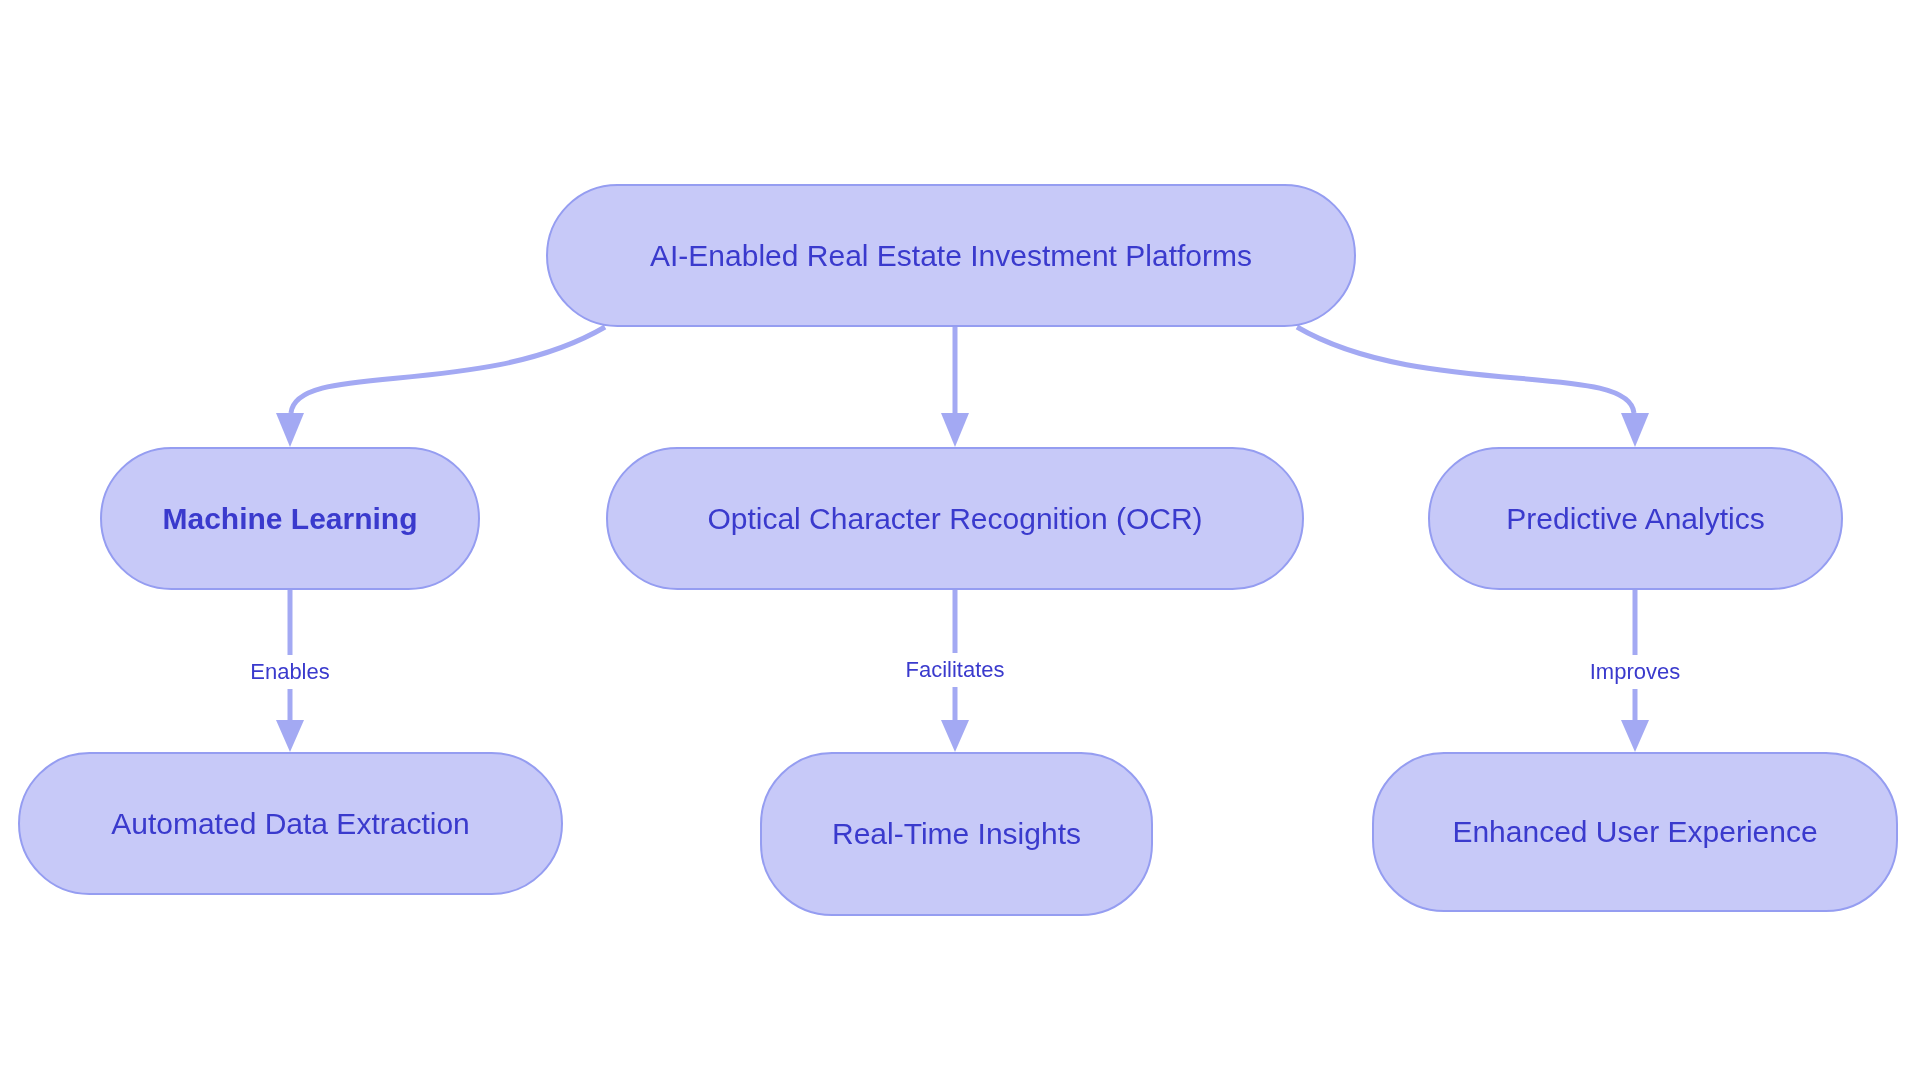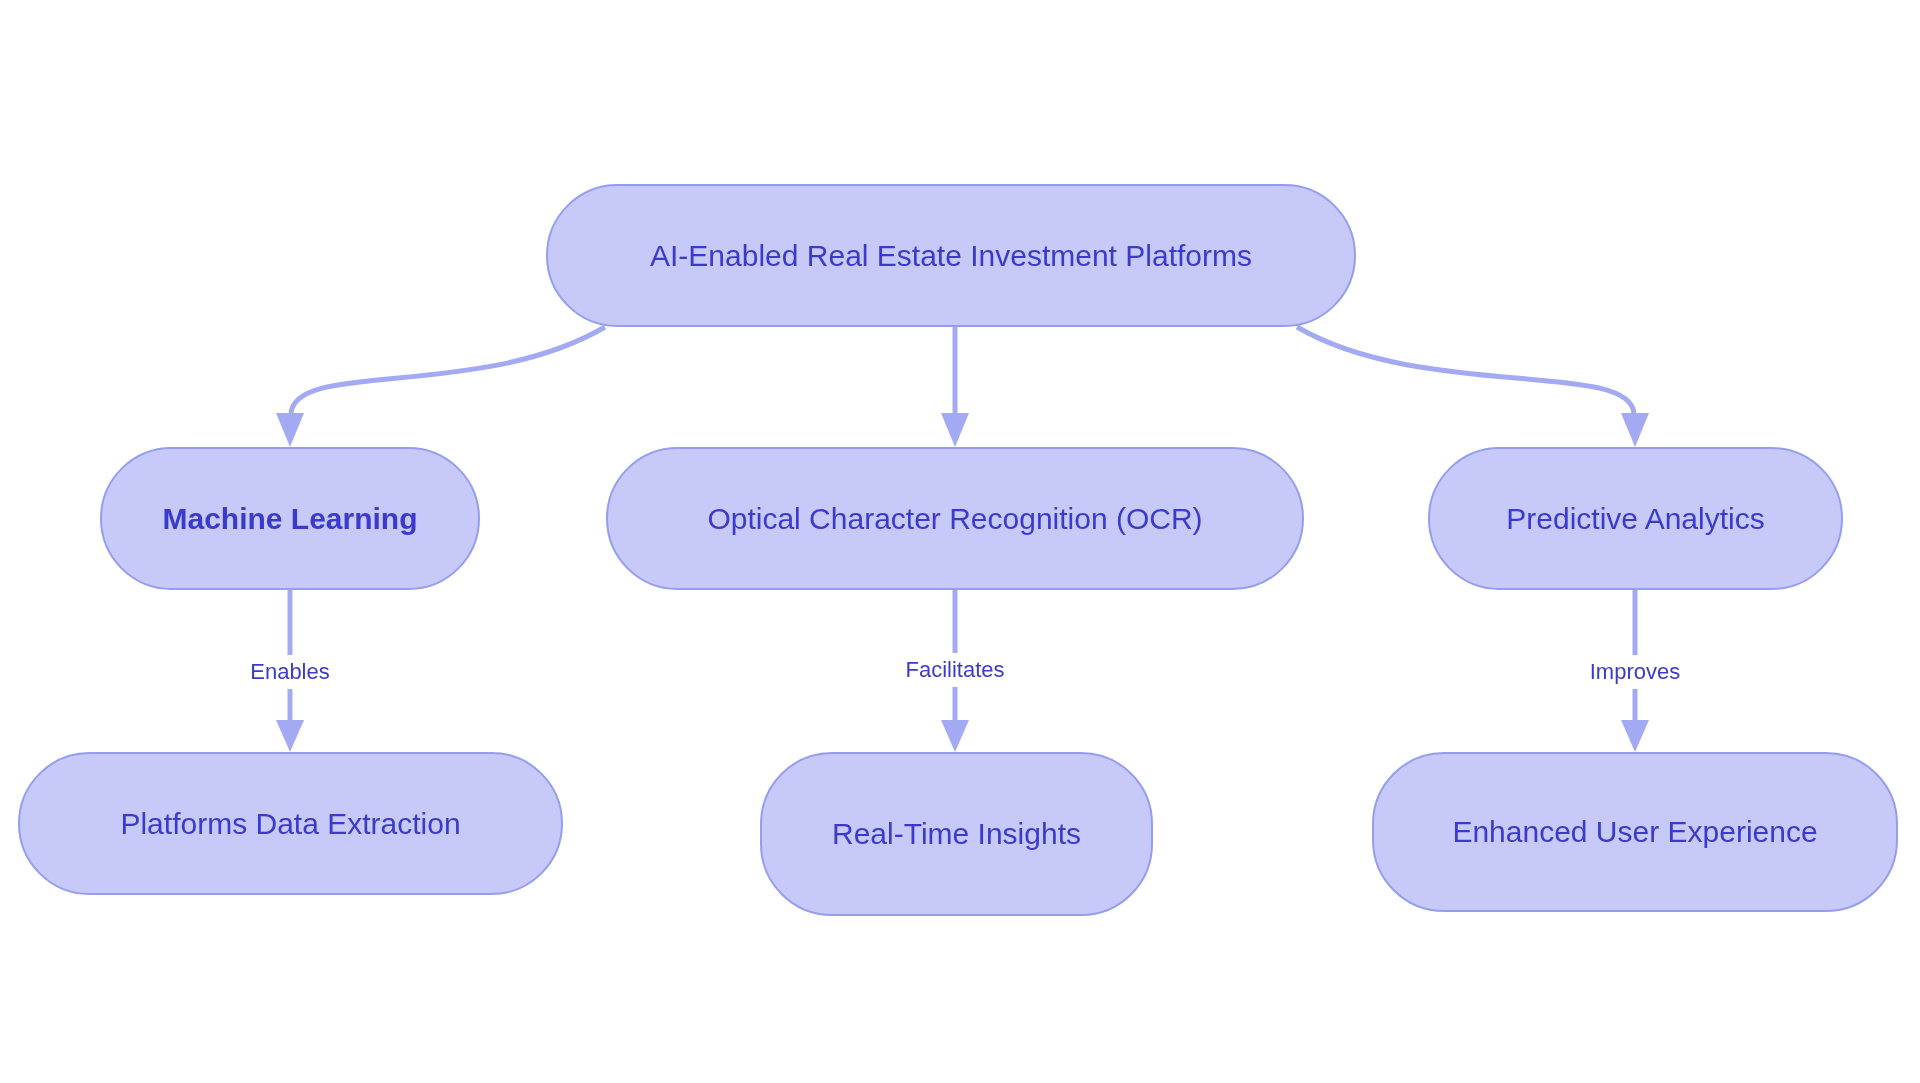--- a/index.html
+++ b/index.html
@@ -68,21 +68,21 @@
 
   <div class="node" id="node-ocr">
     <span>Optical Character Recognition (OCR)</span>
   </div>
 
   <div class="node" id="node-pa">
     <span>Predictive Analytics</span>
   </div>
 
   <div class="node" id="node-ade">
-    <span>Platforms Data Extraction</span>
+    <span>Automated Data Extraction</span>
   </div>
 
   <div class="node" id="node-rti">
     <span>Real-Time Insights</span>
   </div>
 
   <div class="node" id="node-eue">
     <span>Enhanced User Experience</span>
   </div>
 

